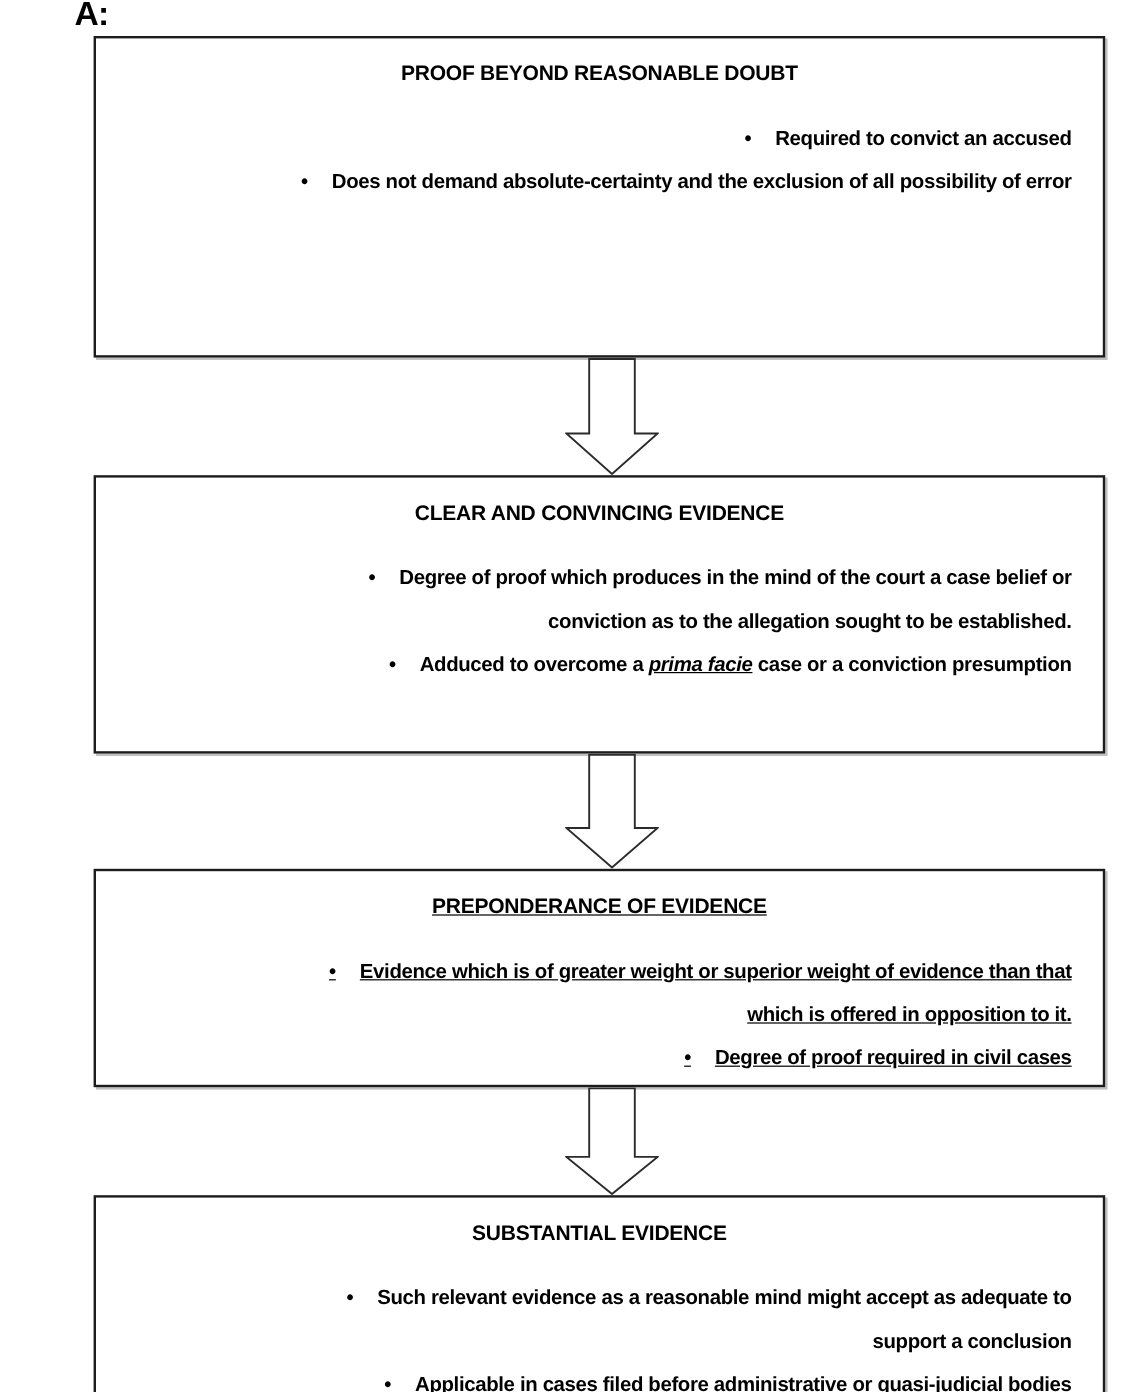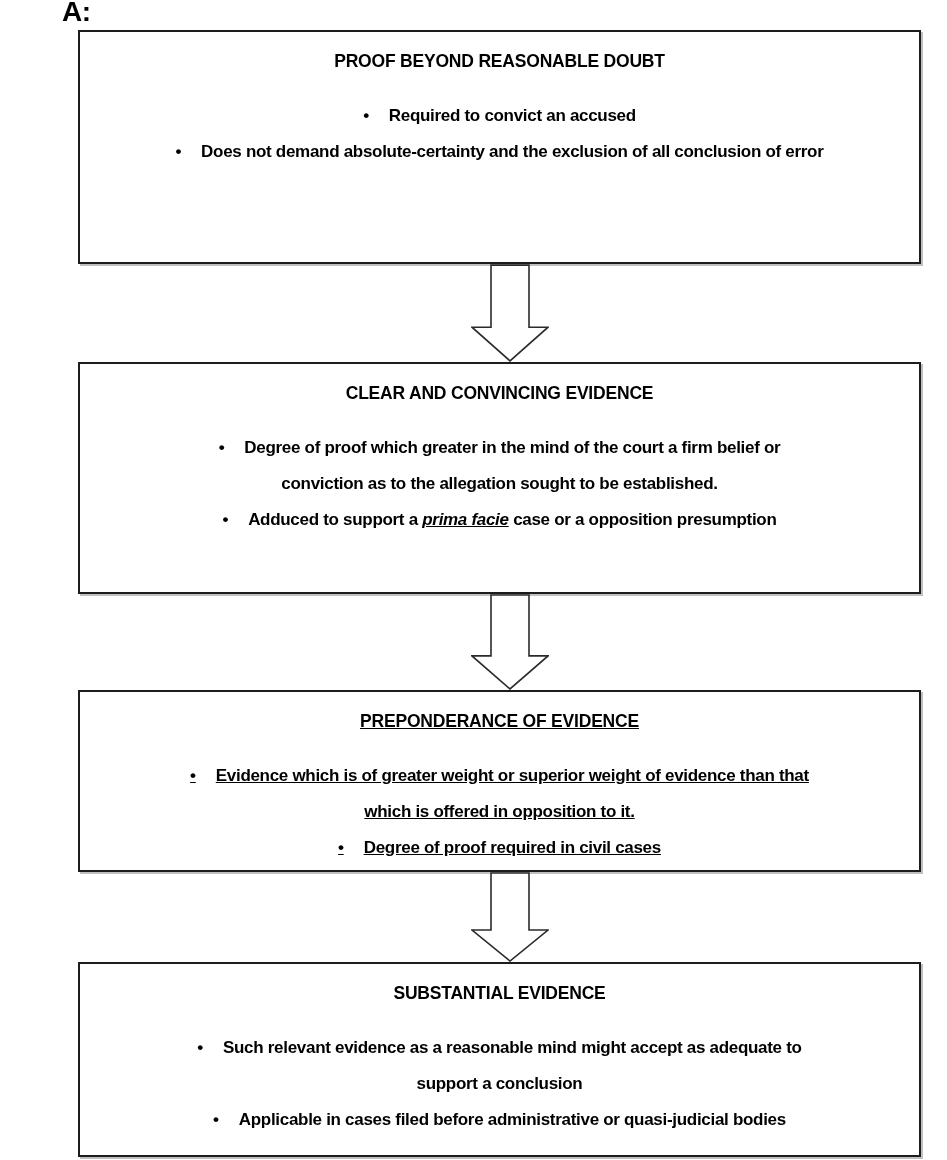--- a/index.html
+++ b/index.html
@@ -29,35 +29,35 @@
     width: 843px;
     display: flex;
     flex-direction: column;
   }
   .box {
     border: 2px solid var(--border, #1c1c1c);
     background: #ffffff;
     box-shadow: 2px 2px 0 rgba(140,140,140,0.55);
     overflow: hidden;
   }
-  .box-1 { height: 234px; }
+  .box-1 { height: 268px; }
   .box-2 { height: 232px; }
   .box-3 { height: 182px; text-decoration: underline; }
   .box-4 { height: 195px; }
   .box-title {
     margin: 18px 26px 0;
     text-align: center;
     font-size: 17.5px;
     line-height: 22px;
     font-weight: bold;
     letter-spacing: -0.2px;
   }
   .bullets { margin: 26px 26px 0; }
   .bullet {
-    text-align: center;
+    text-align: right;
     font-size: 17px;
     line-height: 36px;
     font-weight: bold;
     letter-spacing: -0.3px;
   }
   .bdot { margin-right: 20px; }
   .btext { white-space: pre-line; }
   .btext em { font-style: italic; text-decoration: underline; }
   .arrow-row {
     display: flex;
@@ -85,36 +85,36 @@
 <div class="canvas">
 
   <div class="answer-label">A:</div>
 
   <div class="flow">
 
     <section class="box box-1">
       <h2 class="box-title">PROOF BEYOND REASONABLE DOUBT</h2>
       <div class="bullets">
         <div class="bullet"><span class="bdot">•</span><span class="btext">Required to convict an accused</span></div>
-        <div class="bullet"><span class="bdot">•</span><span class="btext">Does not demand absolute-certainty and the exclusion of all conclusion of error</span></div>
+        <div class="bullet"><span class="bdot">•</span><span class="btext">Does not demand absolute-certainty and the exclusion of all possibility of error</span></div>
       </div>
     </section>
 
     <div class="arrow-row arrow-row-1">
       <svg class="arrow-svg" viewBox="0 0 78 93" preserveAspectRatio="none" aria-hidden="true">
         <polygon points="20,1 58,1 58,60 77,60 39,92 1,60 20,60"></polygon>
       </svg>
     </div>
 
     <section class="box box-2">
       <h2 class="box-title">CLEAR AND CONVINCING EVIDENCE</h2>
       <div class="bullets">
-        <div class="bullet"><span class="bdot">•</span><span class="btext">Degree of proof which greater in the mind of the court a firm belief or
+        <div class="bullet"><span class="bdot">•</span><span class="btext">Degree of proof which produces in the mind of the court a case belief or
 conviction as to the allegation sought to be established.</span></div>
-        <div class="bullet"><span class="bdot">•</span><span class="btext"><span>Adduced to support a </span><em>prima facie</em><span> case or a opposition presumption</span></span></div>
+        <div class="bullet"><span class="bdot">•</span><span class="btext"><span>Adduced to overcome a </span><em>prima facie</em><span> case or a conviction presumption</span></span></div>
       </div>
     </section>
 
     <div class="arrow-row arrow-row-2">
       <svg class="arrow-svg" viewBox="0 0 78 93" preserveAspectRatio="none" aria-hidden="true">
         <polygon points="20,1 58,1 58,60 77,60 39,92 1,60 20,60"></polygon>
       </svg>
     </div>
 
     <section class="box box-3">

